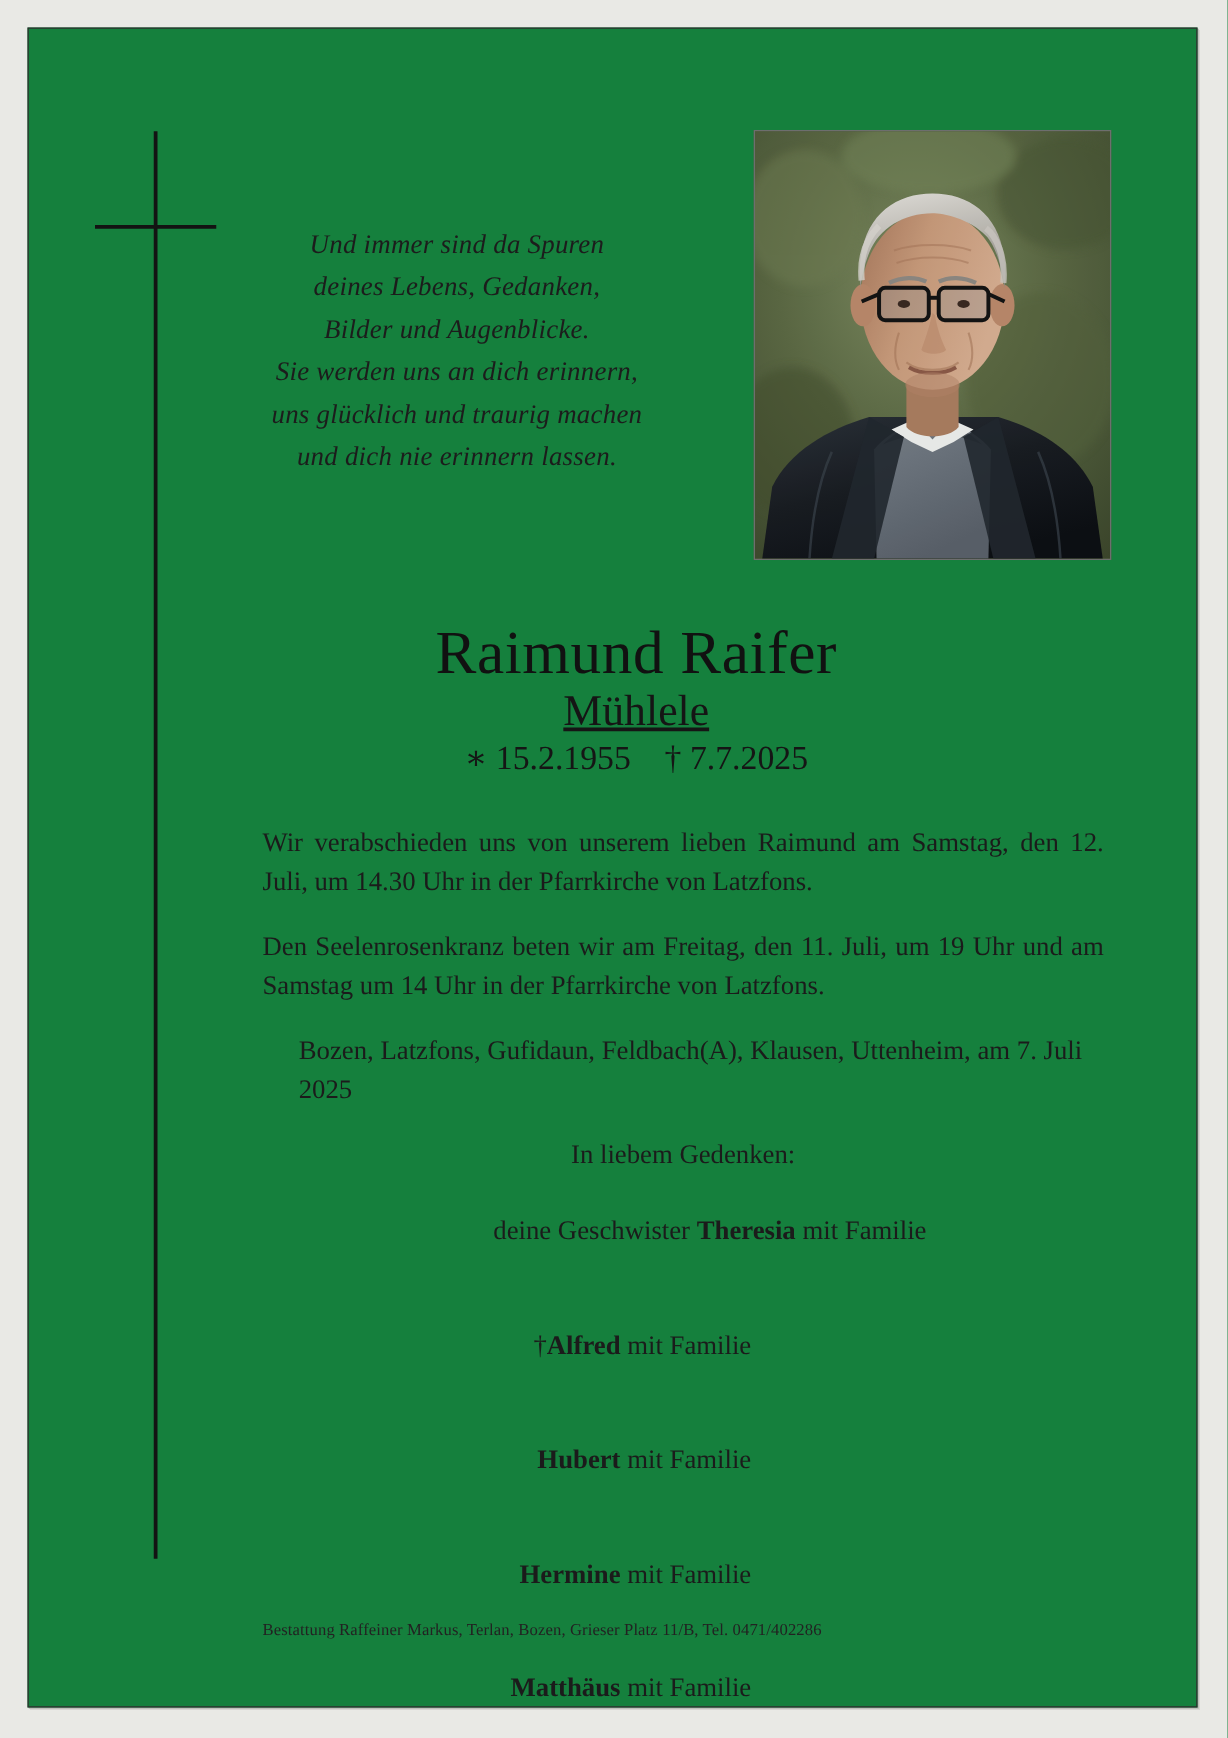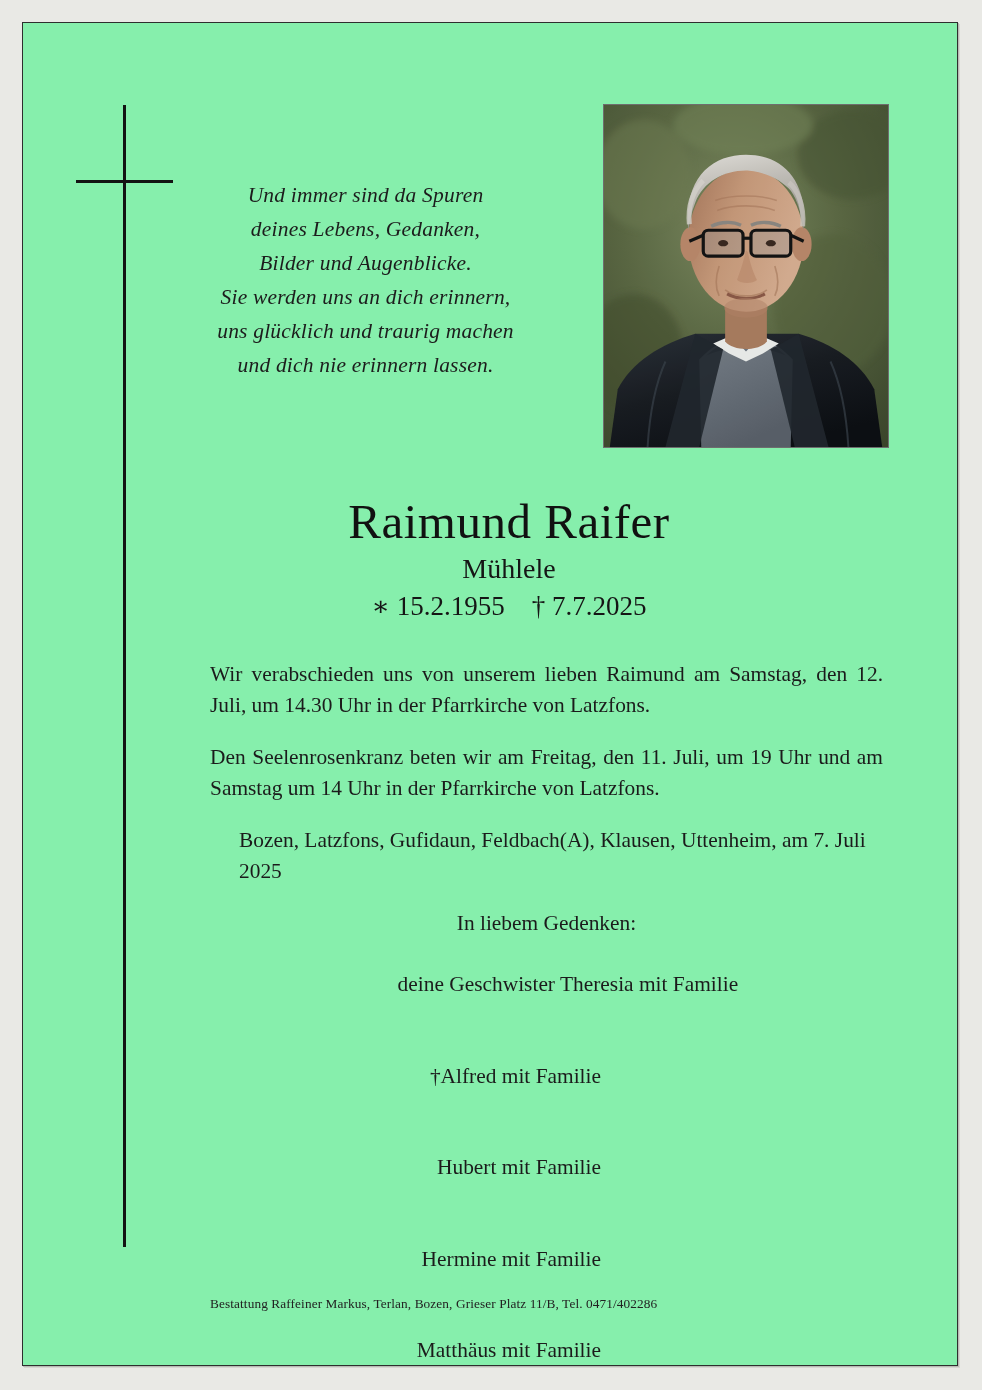--- a/index.html
+++ b/index.html
@@ -16,21 +16,21 @@
   }
 
   
   #card-frame {
     position: absolute;
     left: 22px;
     top: 22px;
     width: 936px;
     height: 1344px;
     box-sizing: border-box;
-    background: #86efac;
+    background: #15803d;
     border: 1px solid #2e2e2e;
     box-shadow: 1px 1px 0 0 #b9b9b4, 2px 2px 0 0 #d6d6d1;
   }
 
   
   #cross {
     position: absolute;
     left: 0;
     top: 0;
     width: 936px;
@@ -91,23 +91,24 @@
     width: 936px;
     text-align: center;
   }
   #deceased-name {
     font-size: 49px;
     line-height: 58px;
     letter-spacing: 0.5px;
     color: #111111;
   }
   #deceased-nickname {
-    font-size: 28px;
+    font-size: 35px;
     line-height: 36px;
     color: #151515;
+    text-decoration: underline;
   }
   #deceased-dates {
     font-size: 27px;
     line-height: 38px;
     color: #151515;
     white-space: pre;
   }
 
   
   #body-text {
@@ -140,21 +141,21 @@
     line-height: 30.5px;
     white-space: pre;
   }
   #survivors .sv-sibling {
     display: block;
     width: 391px;
     text-align: right;
     line-height: 30.5px;
     white-space: pre;
   }
-  #survivors b { font-weight: normal; }
+  #survivors b { font-weight: bold; }
 
   
   #footer {
     position: absolute;
     left: 187px;
     top: 1272px;
     width: 673px;
     font-size: 13.3px;
     line-height: 18px;
     color: #222222;

